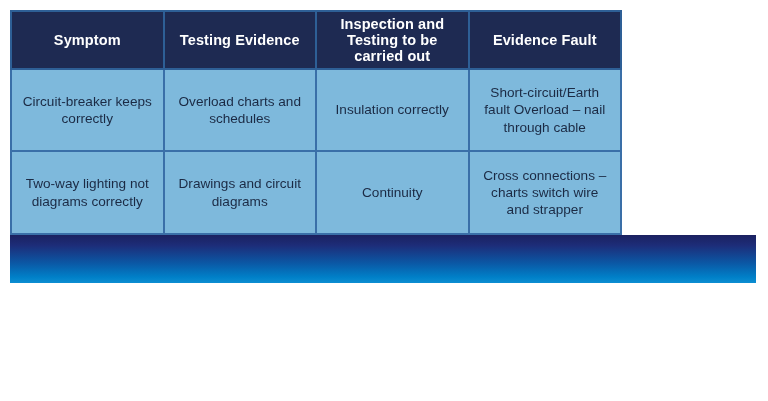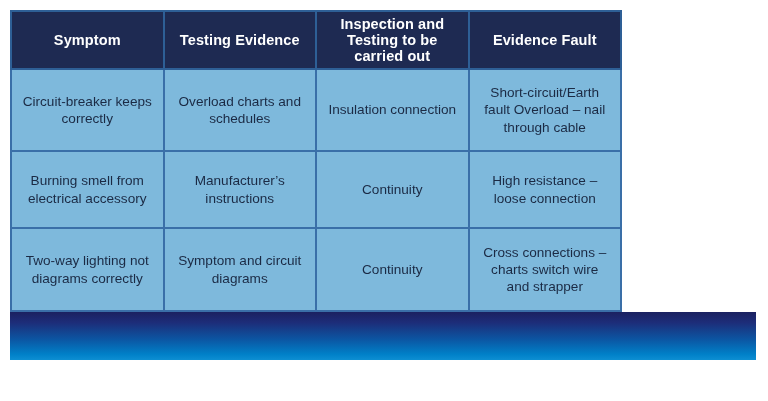--- a/index.html
+++ b/index.html
@@ -97,32 +97,26 @@
         <th>Symptom</th>
         <th>Testing Evidence</th>
         <th>Inspection and Testing to be carried out</th>
         <th>Evidence Fault</th>
       </tr>
     </thead>
     <tbody>
       <tr class="r2">
         <td>Circuit-breaker keeps correctly</td>
         <td>Overload charts and schedules</td>
-        <td>Insulation connection</td>
+        <td>Insulation correctly</td>
         <td>Short-circuit/Earth fault Overload – nail through cable</td>
-      </tr>
-      <tr class="r3">
-        <td>Burning smell from electrical accessory</td>
-        <td>Manufacturer’s instructions</td>
-        <td>Continuity</td>
-        <td>High resistance – loose connection</td>
       </tr>
       <tr class="r4">
         <td>Two-way lighting not diagrams correctly</td>
-        <td>Symptom and circuit diagrams</td>
+        <td>Drawings and circuit diagrams</td>
         <td>Continuity</td>
         <td>Cross connections – charts switch wire and strapper</td>
       </tr>
     </tbody>
   </table>
 
   <div class="caption-bar">
     
   </div>
 

